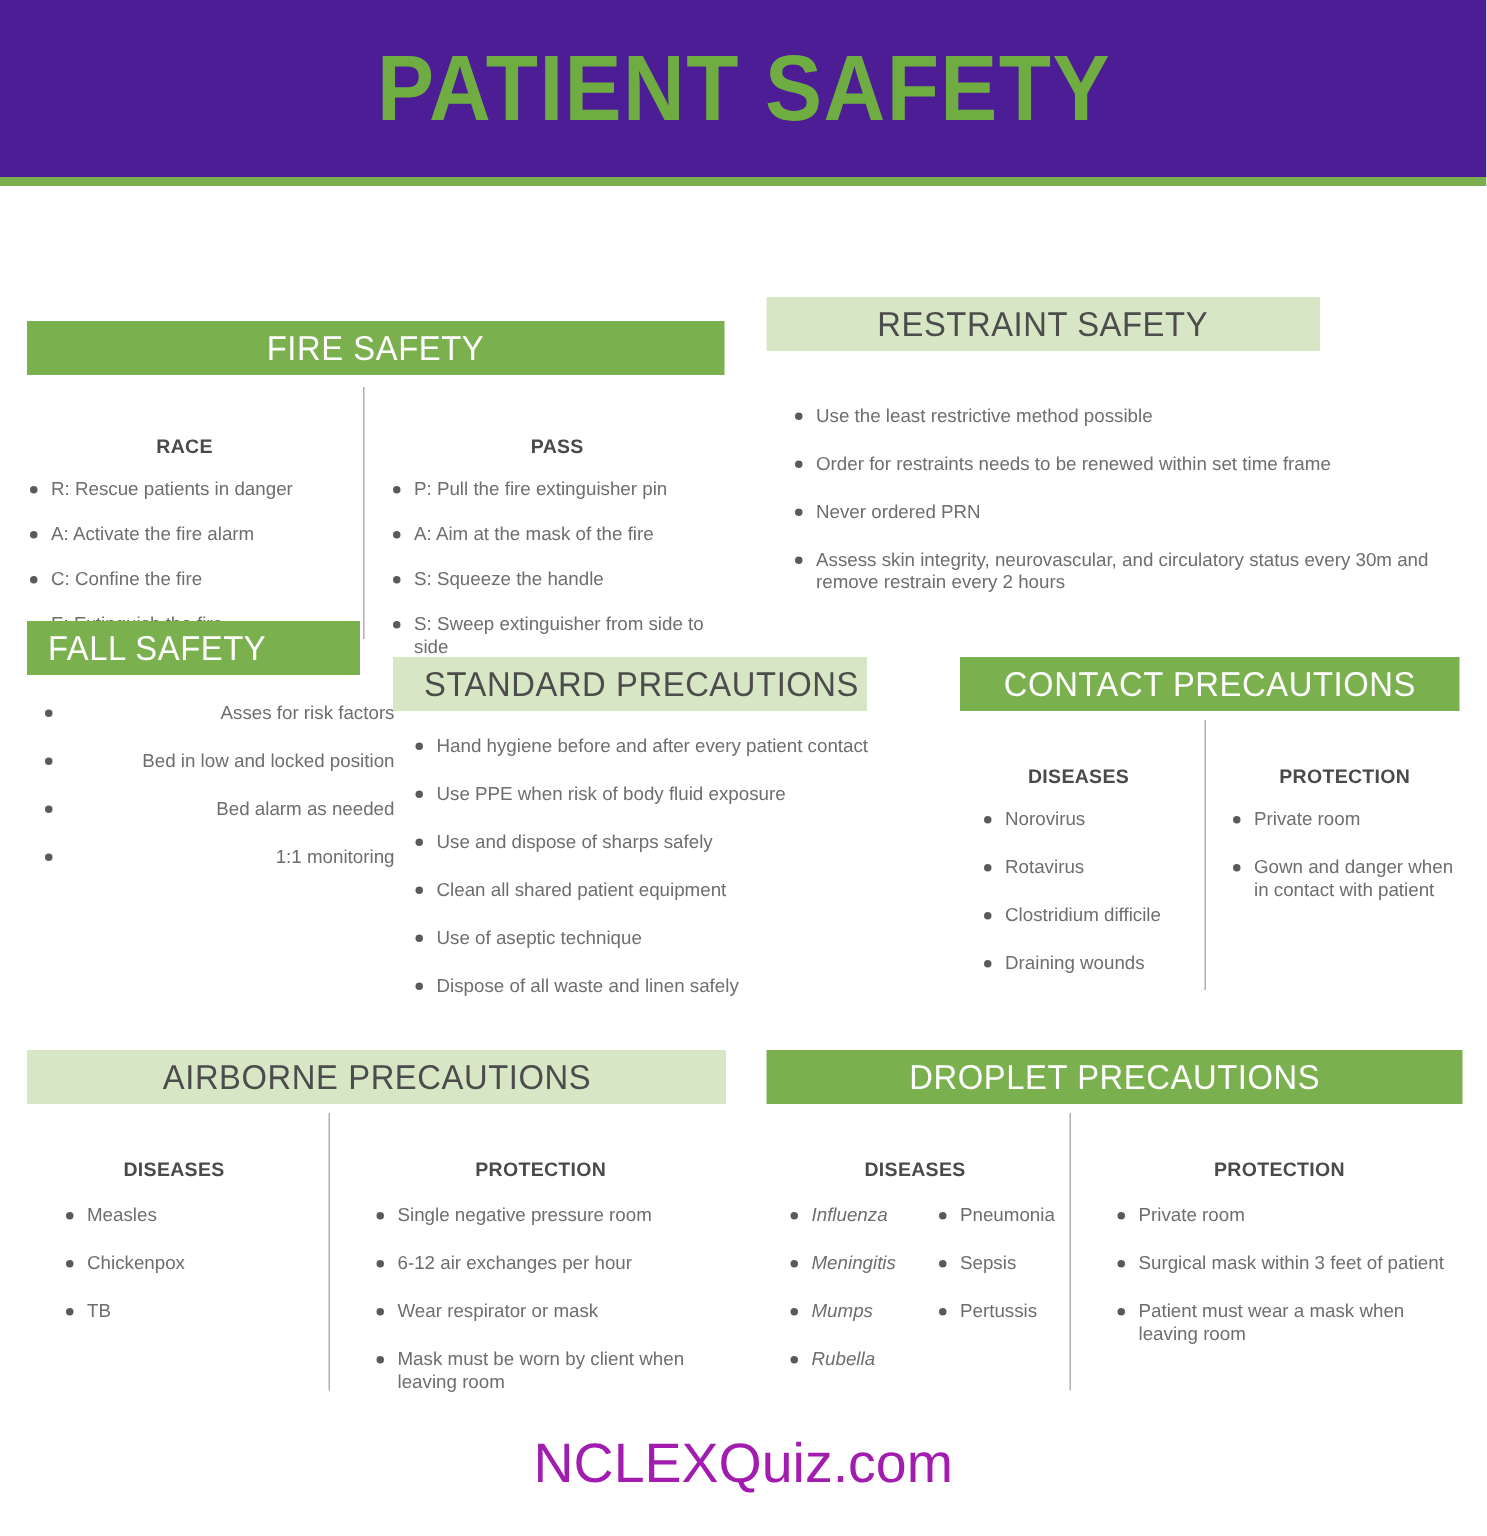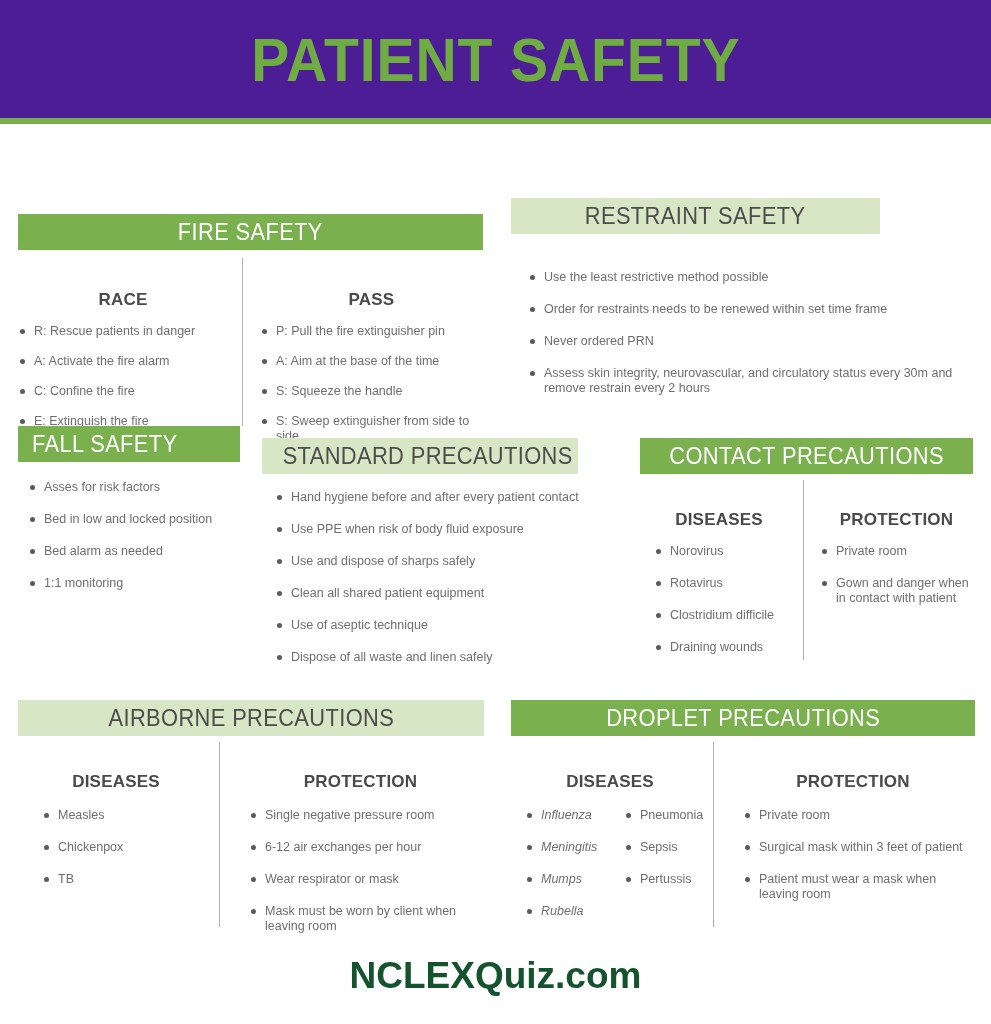--- a/index.html
+++ b/index.html
@@ -61,21 +61,21 @@
     transform: scaleX(0.95);
     transform-origin: center;
     white-space: nowrap;
   }
   .bar.green .bar-title { color: #ffffff; }
   .bar.pale  .bar-title { color: #4c4c4c; }
   .bar.center { justify-content: center; }
   .bar.left   { justify-content: flex-start; padding-left: 14px; }
 
   .subhead {
-    font-size: 17px;
+    font-size: 13px;
     font-weight: bold;
     color: #4a4a4a;
     text-align: center;
     letter-spacing: 0.2px;
   }
 
   ul.blist {
     list-style: none;
     margin: 0;
     padding: 0;
@@ -107,22 +107,22 @@
 
   
   .footer {
     position: absolute;
     left: 0; top: 955px;
     width: 991px;
     text-align: center;
   }
   .footer-text {
     font-size: 37px;
-    font-weight: bold;
-    color: #14532d;
+    font-weight: normal;
+    color: #a21caf;
     letter-spacing: 0px;
   }
 </style>
 </head>
 <body>
 
 <div class="page-header">
   <div class="page-title">PATIENT SAFETY</div>
 </div>
 <div class="header-rule"></div>
@@ -141,21 +141,21 @@
         <li>A: Activate the fire alarm</li>
         <li>C: Confine the fire</li>
         <li>E: Extinguish the fire</li>
       </ul>
     </div>
 
     <div style="position:absolute; left:242px; top:40px; width:223px;">
       <div class="subhead" style="margin-bottom:14px;">PASS</div>
       <ul class="blist">
         <li>P: Pull the fire extinguisher pin</li>
-        <li>A: Aim at the base of the time</li>
+        <li>A: Aim at the mask of the fire</li>
         <li>S: Squeeze the handle</li>
         <li>S: Sweep extinguisher from side to side</li>
       </ul>
     </div>
   </div>
 </div>
 
 <div class="card" style="left:511px; top:198px; width:463px;">
   <div class="bar pale center" style="width:369px;">
     <span class="bar-title">RESTRAINT SAFETY</span>
@@ -163,21 +163,21 @@
   <div style="padding-top:36px; padding-left:17px;">
     <ul class="blist tight" style="width:430px;">
       <li>Use the least restrictive method possible</li>
       <li>Order for restraints needs to be renewed within set time frame</li>
       <li>Never ordered PRN</li>
       <li>Assess skin integrity, neurovascular, and circulatory status every 30m and remove restrain every 2 hours</li>
     </ul>
   </div>
 </div>
 
-<div class="card" style="left:18px; top:426px; width:222px;">
+<div class="card" style="left:18px; top:414px; width:222px;text-align:right;">
   <div class="bar green left" style="width:222px;">
     <span class="bar-title" style="transform:scaleX(0.95); transform-origin:left center;">FALL SAFETY</span>
   </div>
   <div style="padding-top:18px; padding-left:10px;">
     <ul class="blist tight" style="width:235px;">
       <li>Asses for risk factors</li>
       <li>Bed in low and locked position</li>
       <li>Bed alarm as needed</li>
       <li>1:1 monitoring</li>
     </ul>

